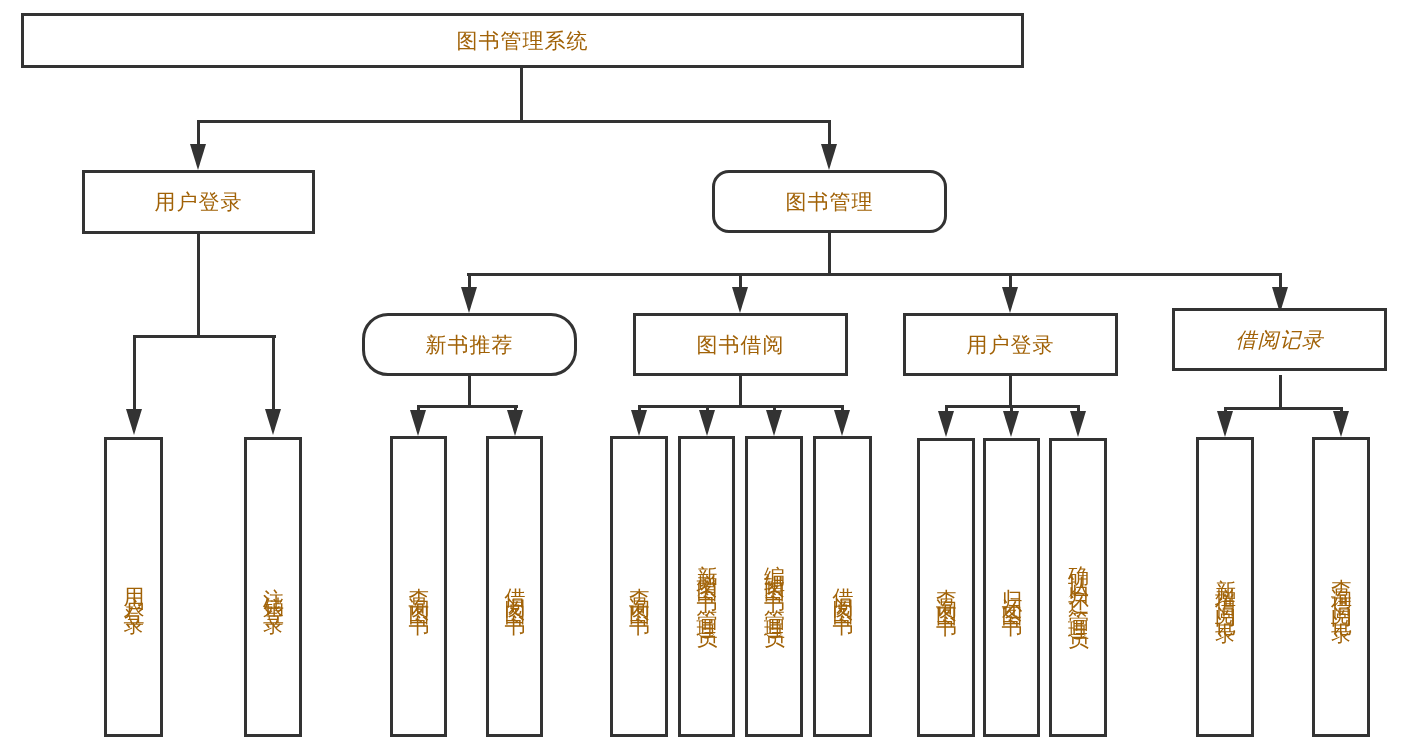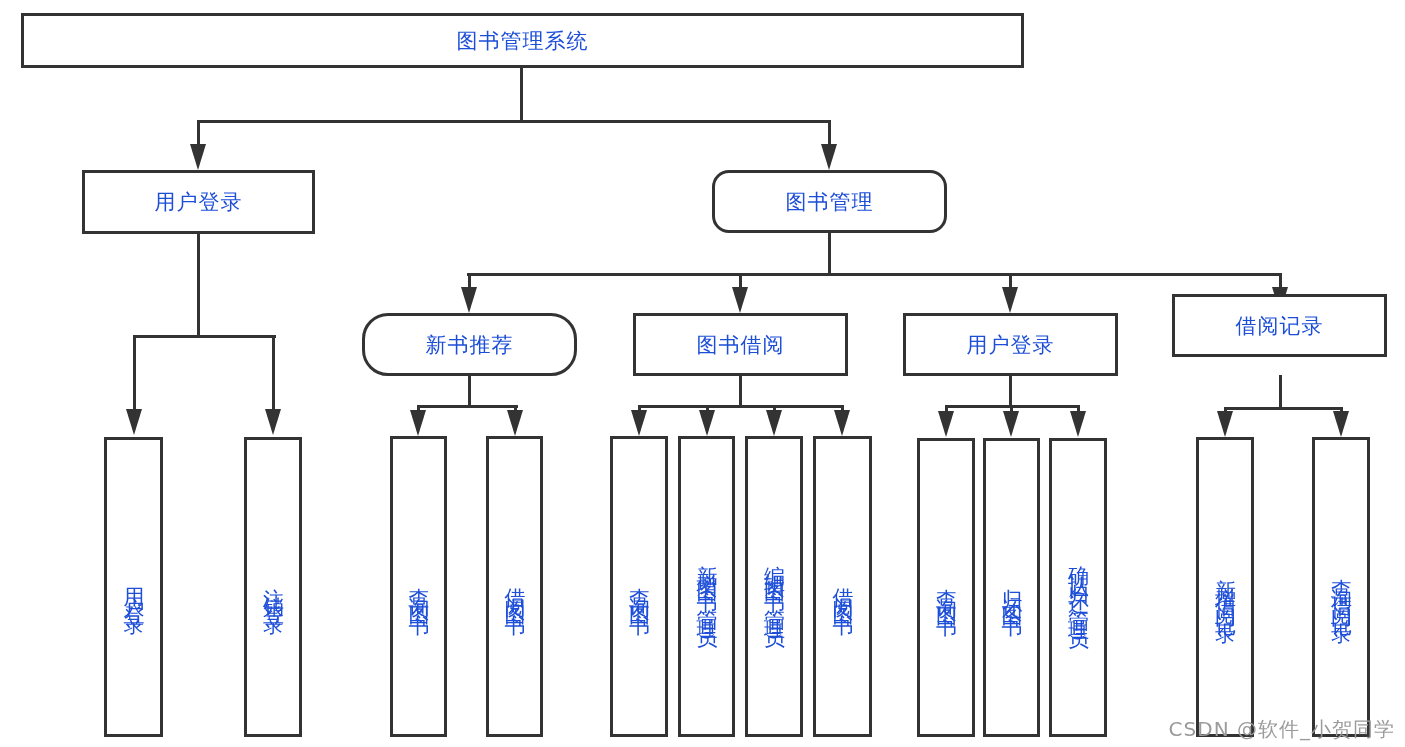--- a/index.html
+++ b/index.html
@@ -13,21 +13,21 @@
   }
   .box {
     position: absolute;
     box-sizing: border-box;
     border: 3px solid #333333;
     background: #ffffff;
     display: flex;
     align-items: center;
     justify-content: center;
     font-size: 21px;
-    color: #1d4ed8;
+    color: #a16207;
     letter-spacing: 1px;
     text-align: center;
   }
   .vbox {
     writing-mode: vertical-rl;
     text-orientation: mixed;
     letter-spacing: 9px;
     line-height: 1;
     font-size: 21px;
     padding-top: 4px;
@@ -99,21 +99,21 @@
 
   <div class="box" style="left:362px; top:313px; width:215px; height:63px;border-radius:26px;">
     <span>新书推荐</span>
   </div>
   <div class="box" style="left:633px; top:313px; width:215px; height:63px;">
     <span>图书借阅</span>
   </div>
   <div class="box" style="left:903px; top:313px; width:215px; height:63px;">
     <span>用户登录</span>
   </div>
-  <div class="box" style="left:1172px; top:294px; width:215px; height:63px;">
+  <div class="box" style="left:1172px; top:308px; width:215px; height:63px;font-style:italic;">
     <span>借阅记录</span>
   </div>
 
   <div class="vline" style="left:468px; top:376px; height:29px;"></div>
   <div class="hline" style="left:417px; top:405px; width:101px;"></div>
   <div class="vline" style="left:417px; top:405px; height:8px;"></div>
   <div class="arrow" style="left:410px; top:410px;"></div>
   <div class="vline" style="left:514px; top:405px; height:8px;"></div>
   <div class="arrow" style="left:507px; top:410px;"></div>
 
@@ -181,15 +181,14 @@
     <span>确认归还（管理员）</span>
   </div>
 
   <div class="box vbox" style="left:1196px; top:437px; width:58px; height:300px;">
     <span>新增借阅记录</span>
   </div>
   <div class="box vbox" style="left:1312px; top:437px; width:58px; height:300px;">
     <span>查询借阅记录</span>
   </div>
 
-  <div class="watermark">CSDN @软件_小贺同学</div>
 
 </div>
 
 </body></html>

